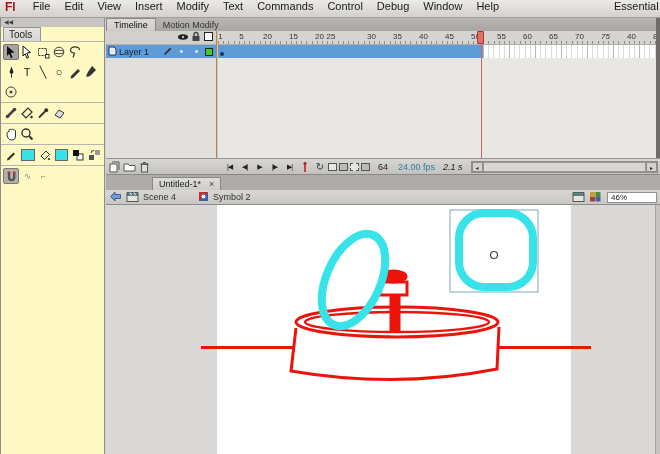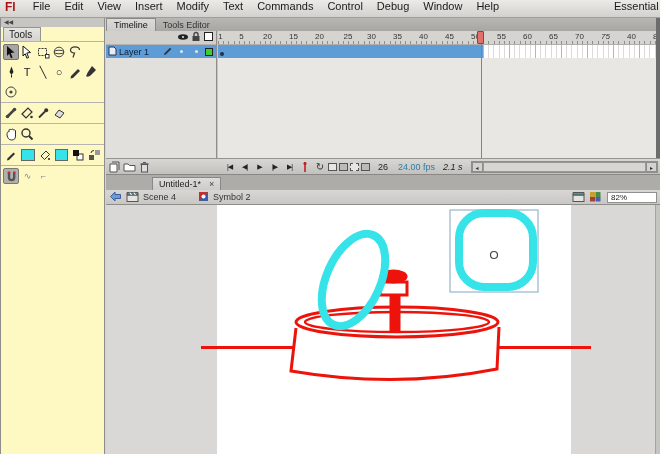--- a/index.html
+++ b/index.html
@@ -238,21 +238,21 @@
     <span class="tbtn opt-dim">∿</span>
     <span class="tbtn opt-dim">⌐</span>
   </div>
 </div>
 
 <div id="right">
 
   <div id="timeline">
     <div id="tl-tabbar">
       <span class="tl-tab active">Timeline</span>
-      <span class="tl-tab">Tools Editor</span>
+      <span class="tl-tab">Motion Modify</span>
     </div>
 
     <div id="names-col">
       <div id="names-header">
         <span><svg width="12" height="10">
               <ellipse cx="6" cy="5" rx="5" ry="2.8" fill="#222"></ellipse>
               <circle cx="6" cy="5" r="1" fill="#eee"></circle>
             </svg></span>
         <span><svg width="10" height="11">
               <rect x="1.5" y="5" width="7" height="5" fill="#444"></rect>
@@ -277,21 +277,21 @@
     </div>
 
     <div id="frames-col">
       <div id="ruler">
         <div id="ruler-ticks" style="background: repeating-linear-gradient(90deg, rgb(143, 141, 138) 0px, rgb(143, 141, 138) 1px, rgba(0, 0, 0, 0) 1px, rgba(0, 0, 0, 0) 5.2px);"></div>
       <span class="ruler-label" style="left: 2.6px;">1</span>
           <span class="ruler-label" style="left: 23.4px;">5</span>
           <span class="ruler-label" style="left: 49.4px;">20</span>
           <span class="ruler-label" style="left: 75.4px;">15</span>
           <span class="ruler-label" style="left: 101.4px;">20</span>
-          <span class="ruler-label" style="left: 130px;">25</span>
+          <span class="ruler-label" style="left: 113px;">25</span>
           <span class="ruler-label" style="left: 153.4px;">30</span>
           <span class="ruler-label" style="left: 179.4px;">35</span>
           <span class="ruler-label" style="left: 205.4px;">40</span>
           <span class="ruler-label" style="left: 231.4px;">45</span>
           <span class="ruler-label" style="left: 257.4px;">50</span>
           <span class="ruler-label" style="left: 283.4px;">55</span>
           <span class="ruler-label" style="left: 309.4px;">60</span>
           <span class="ruler-label" style="left: 335.4px;">65</span>
           <span class="ruler-label" style="left: 361.4px;">70</span>
           <span class="ruler-label" style="left: 387.4px; font-style: italic;">75</span>
@@ -339,21 +339,21 @@
           <svg width="6" height="12">
             <line x1="3" y1="1" x2="3" y2="11" stroke="#c02020" stroke-width="1.6"></line>
             <circle cx="3" cy="2.5" r="1.6" fill="#c02020"></circle>
           </svg>
         </span>
       <span class="st-btn pb-glyph" style="font-size:10px;color:#333">↻</span>
       <span class="onion-box"></span>
       <span class="onion-box b"></span>
       <span class="onion-box" style="border-style:dashed"></span>
       <span class="onion-box b"></span>
-      <span id="st-frame">26</span>
+      <span id="st-frame">64</span>
       <span id="st-fps">24.00 fps</span>
       <span id="st-time">2.1 s</span>
       <span id="st-scroll">
         <span class="sc-arrow">◂</span>
         <span class="sc-thumb"></span>
         <span class="sc-arrow">▸</span>
       </span>
     </div>
   </div>
 
@@ -386,21 +386,21 @@
       <span><svg width="14" height="11">
             <rect x="1" y="4" width="11" height="6.5" fill="#e6e4e1" stroke="#555"></rect>
             <path d="M1,1.5 h11 v2.5 h-11 z" fill="#4a9a9a" stroke="#555"></path>
           </svg></span>
       <span><svg width="13" height="11">
             <rect x="1" y="1" width="5" height="5" fill="#c8a030"></rect>
             <rect x="6.5" y="1" width="5" height="5" fill="#4a8a4a"></rect>
             <rect x="1" y="6" width="5" height="4.5" fill="#a04040"></rect>
             <rect x="6.5" y="6" width="5" height="4.5" fill="#4a5fa5"></rect>
           </svg></span>
-      <span id="eb-zoom">82%</span>
+      <span id="eb-zoom">46%</span>
     </span>
   </div>
 
   <div id="stagearea">
     <div id="pasteboard" style="background: rgb(217, 216, 214);"></div>
     <div id="stage-white" style="background: rgb(255, 255, 255);"></div>
     <svg id="stage-svg" viewBox="0 0 555 249" width="555" height="249">
 
       <line x1="95" y1="142.5" x2="485" y2="142.5" stroke-width="3" stroke="#ED130B"></line>
 

